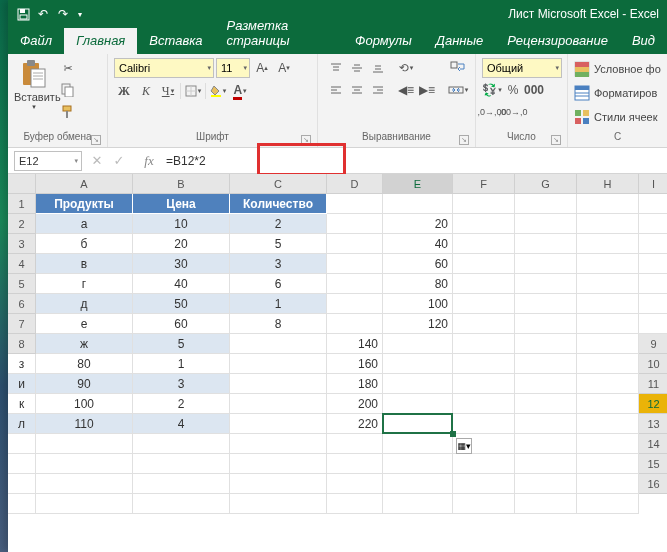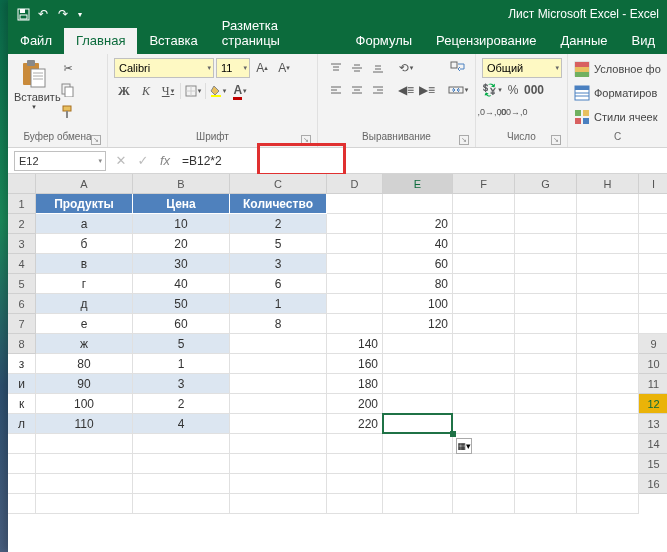--- a/index.html
+++ b/index.html
@@ -8,21 +8,21 @@
 
 
 .titlebar { height: 28px; background: #0c6b3c; color: #fff; display: flex; align-items: center; font-size: 12px; }
 .qat { display: flex; gap: 2px; padding: 0 6px; align-items: center; }
 .qat .sq { width: 18px; height: 18px; display: flex; align-items: center; justify-content: center; color: #fff; font-size: 12px; }
 .qat-drop { font-size: 8px; padding: 0 4px; }
 .title-text { flex: 1; text-align: right; padding-right: 8px; font-size: 12px; }
 
 
 .ribtabs { height: 26px; background: #0c6b3c; display: flex; align-items: flex-end; color: #fff; font-size: 13px; }
-.ribtab { padding: 5px 12px 6px; cursor: pointer; }
+.ribtab { padding: 5px 12px 6px; cursor: pointer; font-style: italic; }
 .ribtab.active { background: #f3f3f3; color: #0c6b3c; }
 
 
 .ribbon { height: 94px; background: #f3f3f3; border-bottom: 1px solid #d4d4d4; display: flex; }
 .rgroup { border-right: 1px solid #e0e0e0; display: flex; flex-direction: column; padding: 2px 4px 0; }
 .rgroup-body { flex: 1; display: flex; align-items: flex-start; }
 .rgroup-label { height: 16px; font-size: 10px; color: #666; text-align: center; position: relative; }
 .rgroup-label .dl { position: absolute; right: 2px; bottom: 2px; width: 10px; height: 10px; border: 1px solid #aaa; font-size: 7px; line-height: 8px; text-align: center; color: #888; }
 
 .bigbtn { width: 44px; text-align: center; font-size: 11px; color: #444; padding: 2px; }
@@ -47,24 +47,24 @@
 
 .numcol { display: flex; flex-direction: column; gap: 2px; padding: 2px; }
 .numfmt { width: 80px; }
 
 .stylescol { display: flex; flex-direction: column; gap: 2px; padding: 2px 2px; font-size: 11px; color: #444; }
 .strow { display: flex; align-items: center; gap: 4px; height: 22px; }
 .sticon { width: 16px; height: 16px; }
 
 
 .fbar { height: 26px; border-bottom: 1px solid #d4d4d4; display: flex; align-items: center; background: #fff; font-size: 12px; }
-.namebox { width: 92px; height: 20px; border: 1px solid #c0c0c0; margin: 0 4px 0 6px; padding: 0 4px; display: flex; align-items: center; position: relative; font-size: 11px; color: #333; }
+.namebox { width: 68px; height: 20px; border: 1px solid #c0c0c0; margin: 0 4px 0 6px; padding: 0 4px; display: flex; align-items: center; position: relative; font-size: 11px; color: #333; }
 .namebox .dd { position: absolute; right: 3px; font-size: 7px; color: #888; }
 .fbtn { width: 22px; height: 22px; display: flex; align-items: center; justify-content: center; color: #bbb; font-size: 13px; }
-.fbtn.fx { font-style: italic; font-family: Liberation Sans, sans-serif; color: #888; font-size: 13px; }
+.fbtn.fx { font-style: italic; font-family: Liberation Serif, serif; color: #888; font-size: 13px; margin-left: 8px; }
 .finput { flex: 1; height: 20px; padding: 0 6px; font-size: 12px; color: #333; display: flex; align-items: center; }
 .redbox { position: absolute; border: 3px solid #e03030; pointer-events: none; }
 
 
 .gridwrap { flex: 1; position: relative; overflow: hidden; background: #fff; }
 .grid { display: grid; grid-template-columns: 28px 97px 97px 97px 56px 70px 62px 62px 62px 30px; font-size: 12px; color: #333; }
 .colh, .rowh, .corner { background: #e6e6e6; border-right: 1px solid #d0d0d0; border-bottom: 1px solid #d0d0d0; text-align: center; height: 20px; line-height: 20px; color: #555; font-size: 11px; }
 .rowh { text-align: center; }
 .cell { border-right: 1px solid #e0e0e0; border-bottom: 1px solid #e0e0e0; height: 20px; line-height: 20px; padding: 0 4px; overflow: hidden; white-space: nowrap; }
 .cell.r { text-align: right; }
@@ -100,22 +100,22 @@
     </div>
     <div class="title-text">Лист Microsoft Excel - Excel</div>
   </div>
 
   <div class="ribtabs">
     <div class="ribtab">Файл</div>
     <div class="ribtab active">Главная</div>
     <div class="ribtab">Вставка</div>
     <div class="ribtab">Разметка страницы</div>
     <div class="ribtab">Формулы</div>
+    <div class="ribtab">Данные</div>
     <div class="ribtab">Рецензирование</div>
-    <div class="ribtab">Данные</div>
     <div class="ribtab">Вид</div>
   </div>
 
   <div class="ribbon">
 
     <div class="rgroup" style="width:100px">
       <div class="rgroup-body">
         <div class="bigbtn">
           <div class="ic">
               <svg width="26" height="30" viewBox="0 0 26 30">

